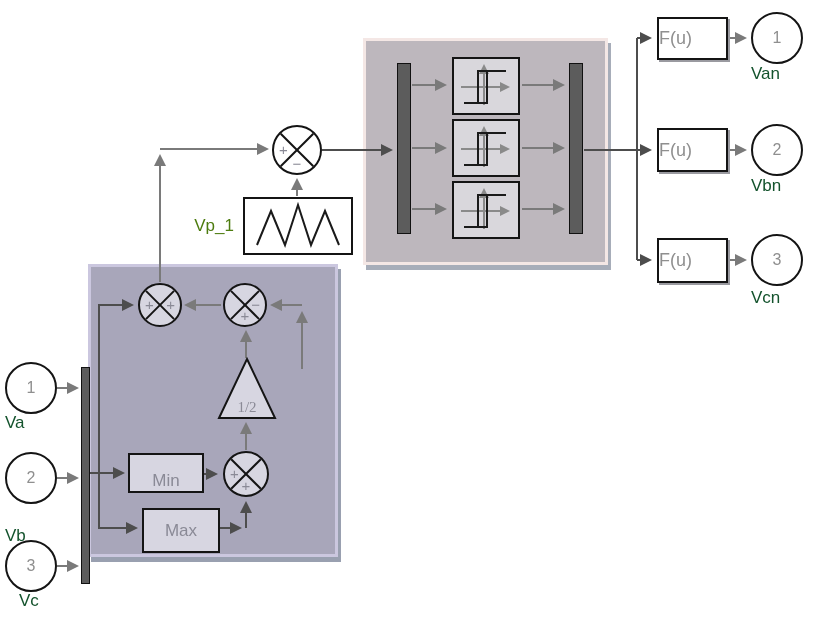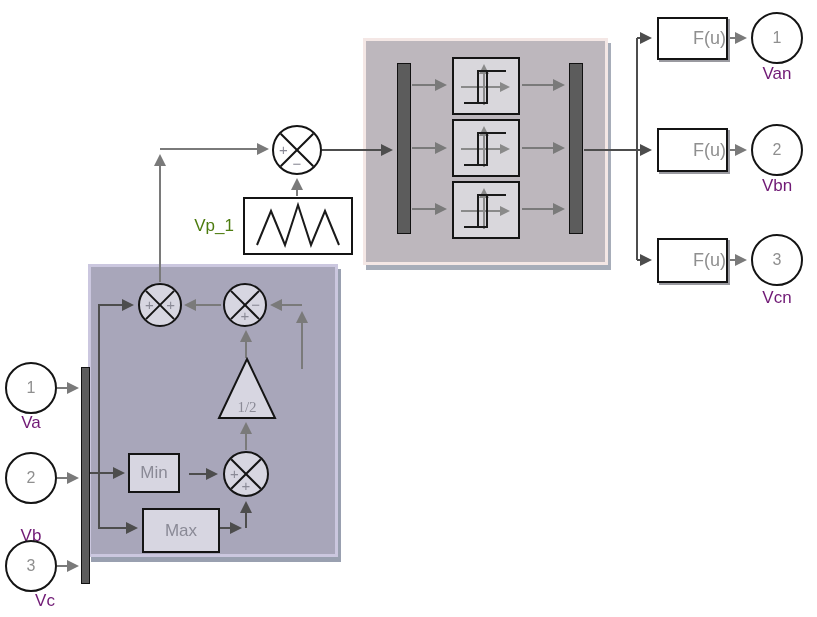--- a/index.html
+++ b/index.html
@@ -21,32 +21,32 @@
   svg.wires { position:absolute; left:0; top:0; z-index:2; }
   .blk { position:absolute; z-index:3; box-sizing:border-box; }
   .rect-blk {
     background:#D7D6E1; border:2px solid #141414;
     color:#8A8A96; text-align:center;
     display:flex; align-items:center; justify-content:center;
   }
   .white-blk { background:#ffffff; border:2px solid #141414; }
   .fcn-blk {
     background:#ffffff; border:2px solid #141414; color:#8F8F8F;
-    font-size:18px; display:flex; align-items:center; justify-content:flex-end;
+    font-size:18px; display:flex; align-items:center; justify-content:flex-start;
     box-shadow:2px 2px 0 #9a9aa0;
   }
   .bar { background:#5C5C5C; border:1px solid #111; }
   .port {
     background:#ffffff; border:2px solid #141414; border-radius:50%;
     width:52px; height:52px; color:#8F8F8F; font-size:16px;
     display:flex; align-items:center; justify-content:center;
   }
   .plabel {
-    position:absolute; z-index:3; width:52px; text-align:center;
-    color:#701a75; font-size:17px;
+    position:absolute; z-index:3; width:52px; 
+    color:#14532d; font-size:17px;
   }
   .sum { border:2px solid #141414; border-radius:50%; }
   .sum svg { position:absolute; left:0; top:0; }
   .sum .sign { position:absolute; color:#8A8A96; font-size:15px; line-height:1; }
   .s-left  { left:5px;  top:50%; transform:translateY(-52%); }
   .s-right { right:5px; top:50%; transform:translateY(-52%); }
   .s-bottom{ bottom:2px; left:50%; transform:translateX(-50%); }
   .sum-purple { background:#D7D6E1; }
   .sum-white  { background:#ffffff; }
   .relay {
@@ -123,21 +123,21 @@
     <span>2</span>
   </div>
   <div class="plabel" style="left:5px; top:526px;">Vb</div>
   <div class="blk port" style="left:5px; top:540px;">
     <span>3</span>
   </div>
   <div class="plabel" style="left:19px; top:591px;">Vc</div>
 
   <div class="blk bar" style="left:81px; top:367px; width:9px; height:217px;"></div>
 
-  <div class="blk rect-blk" style="left:128px; top:453px; width:52px; height:40px; font-size:17px;">
+  <div class="blk rect-blk" style="left:128px; top:453px; width:76px; height:40px; font-size:17px;align-items:flex-end;">
     <span>Min</span>
   </div>
   <div class="blk rect-blk" style="left:142px; top:508px; width:78px; height:45px; font-size:17px;">
     <span>Max</span>
   </div>
 
   <div class="blk sum sum-purple" style="left:223px; top:451px; width:46px; height:46px;">
     <svg width="42" height="42" viewBox="0 0 42 42">
       <line x1="6.2" y1="6.2" x2="35.8" y2="35.8" stroke="#141414" stroke-width="2"></line>
       <line x1="35.8" y1="6.2" x2="6.2" y2="35.8" stroke="#141414" stroke-width="2"></line>

